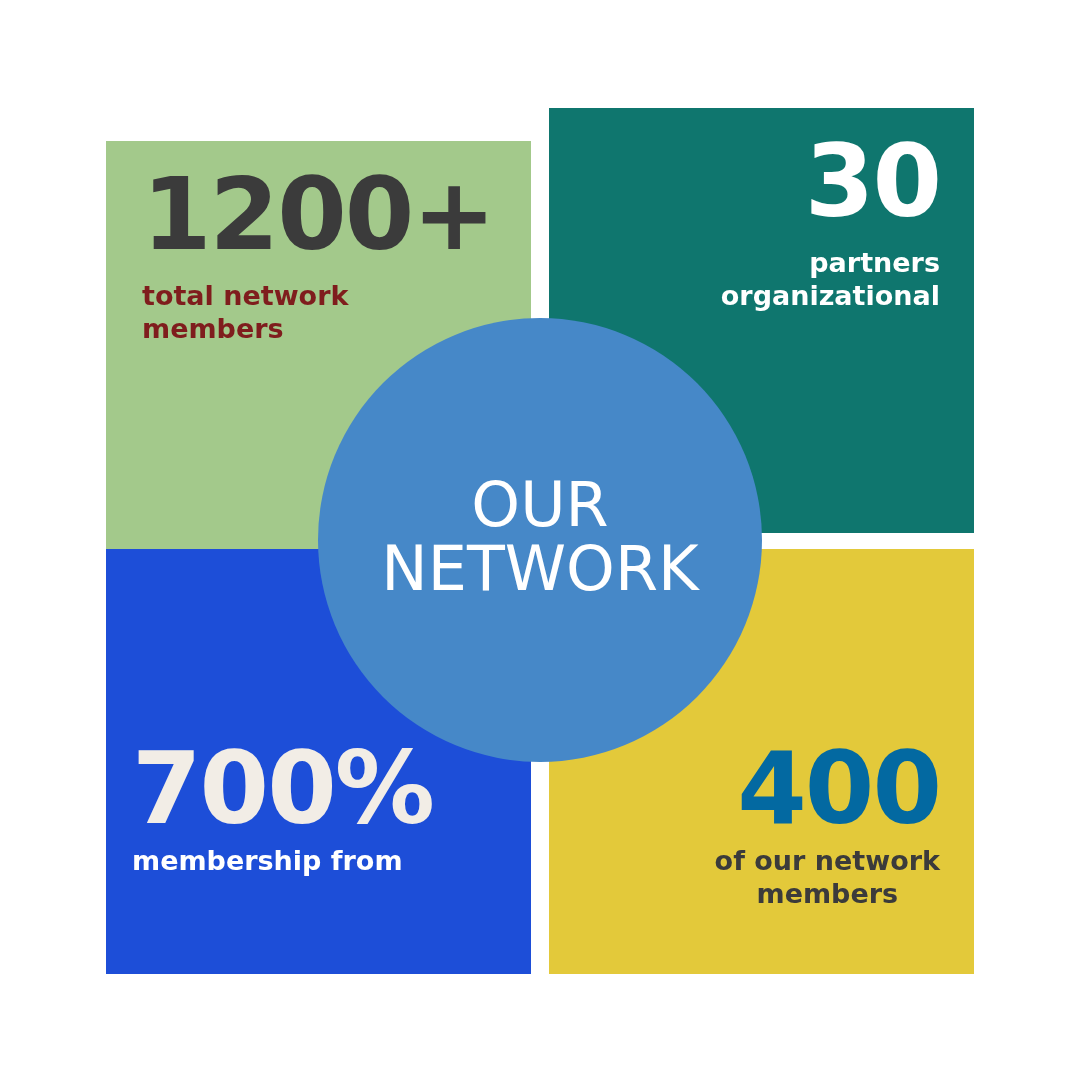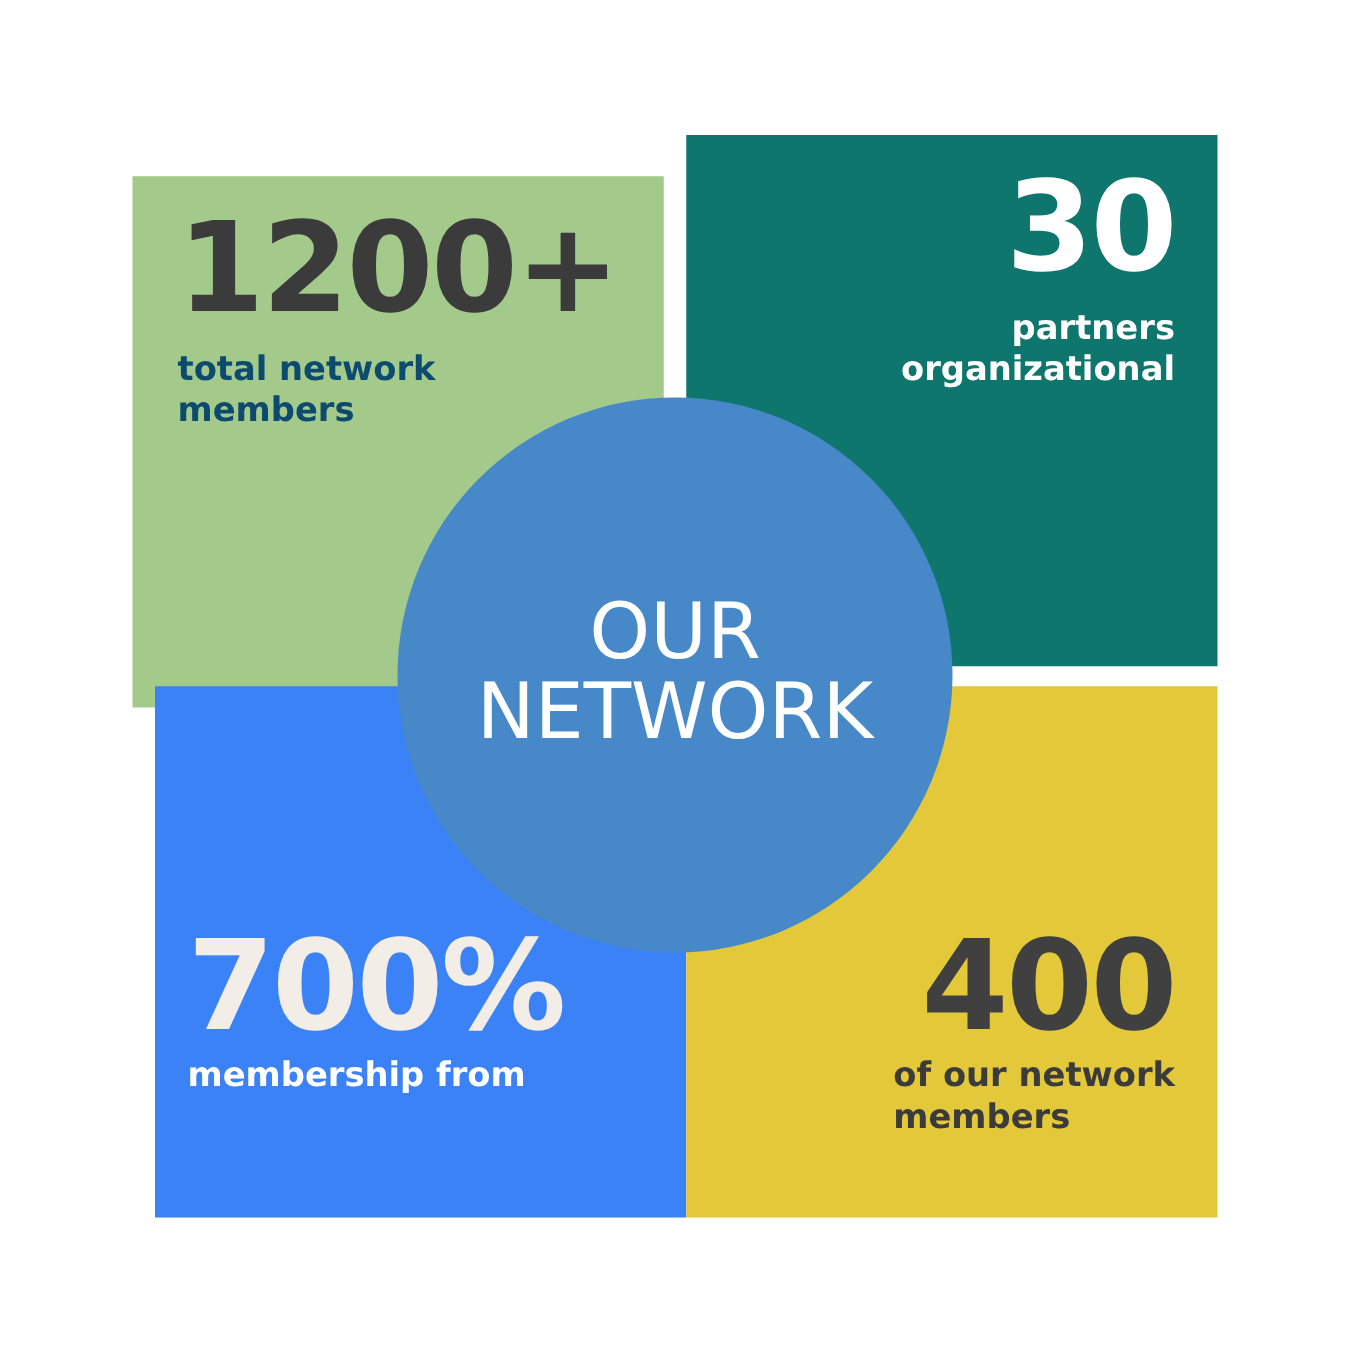--- a/index.html
+++ b/index.html
@@ -1,31 +1,31 @@
 <!DOCTYPE html>
 <html><head>
 <meta charset="utf-8">
 <style>
   html, body { margin:0; padding:0; }
   body { width:1080px; height:1080px; background:#ffffff; position:relative; overflow:hidden; font-family:"DejaVu Sans", sans-serif; }
   .quad { position:absolute; width:425px; height:425px; box-sizing:border-box; }
   .q-tl { left:106px; top:108px; background:#a3c98b;margin-top:33px; }
   .q-tr { left:549px; top:108px; background:#0f766e; }
-  .q-bl { left:124px; top:549px; background:#3b82f6;text-decoration:underline; }
+  .q-bl { left:106px; top:549px; background:#1d4ed8;text-decoration:underline; }
   .q-br { left:549px; top:549px; background:#e3c93a; }
   .big { position:absolute; font-weight:bold; font-size:100px; line-height:1; letter-spacing:-2px; }
   .desc { position:absolute; font-weight:bold; font-size:27px; line-height:33px; }
   .q-tl .big { left:36px; top:24px; color:#3b3b3b; }
-  .q-tl .desc { left:36px; top:138px; color:#0c4a6e; }
+  .q-tl .desc { left:36px; top:138px; color:#7f1d1d; }
   .q-tr .big { right:34px; top:24px; color:#ffffff; text-align:right; }
   .q-tr .desc { right:34px; top:138px; color:#ffffff; text-align:right; }
   .q-bl .big { left:26px; top:190px; color:#f2ede6; }
   .q-bl .desc { left:26px; top:295px; color:#ffffff; }
-  .q-br .big { right:34px; top:190px; color:#404040; text-align:left; }
-  .q-br .desc { right:34px; top:295px; color:#3b3b3b; text-align:left; }
+  .q-br .big { right:34px; top:190px; color:#0369a1; text-align:left; }
+  .q-br .desc { right:34px; top:295px; color:#3b3b3b; text-align:center; }
   .line { display:block; }
   .circle { position:absolute; left:318px; top:318px; width:444px; height:444px; border-radius:50%; background:#4688c8; display:flex; flex-direction:column; justify-content:center; }
   .circle-title { color:#ffffff; font-family:"DejaVu Sans", sans-serif; font-size:62px; line-height:70px; text-align:center; margin-top:-6px; }
 </style>
 </head>
 <body>
 
 <div class="quad q-tl">
   <div class="big">1200+</div>
   <div class="desc">

